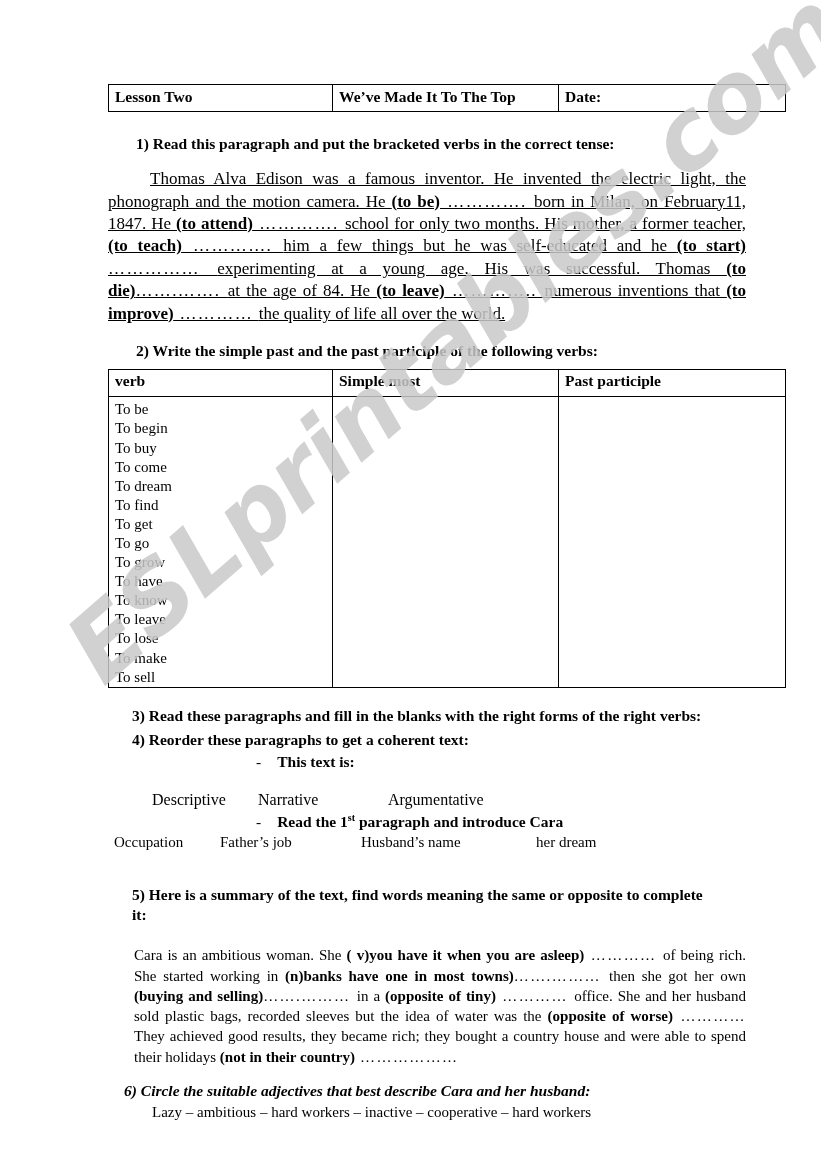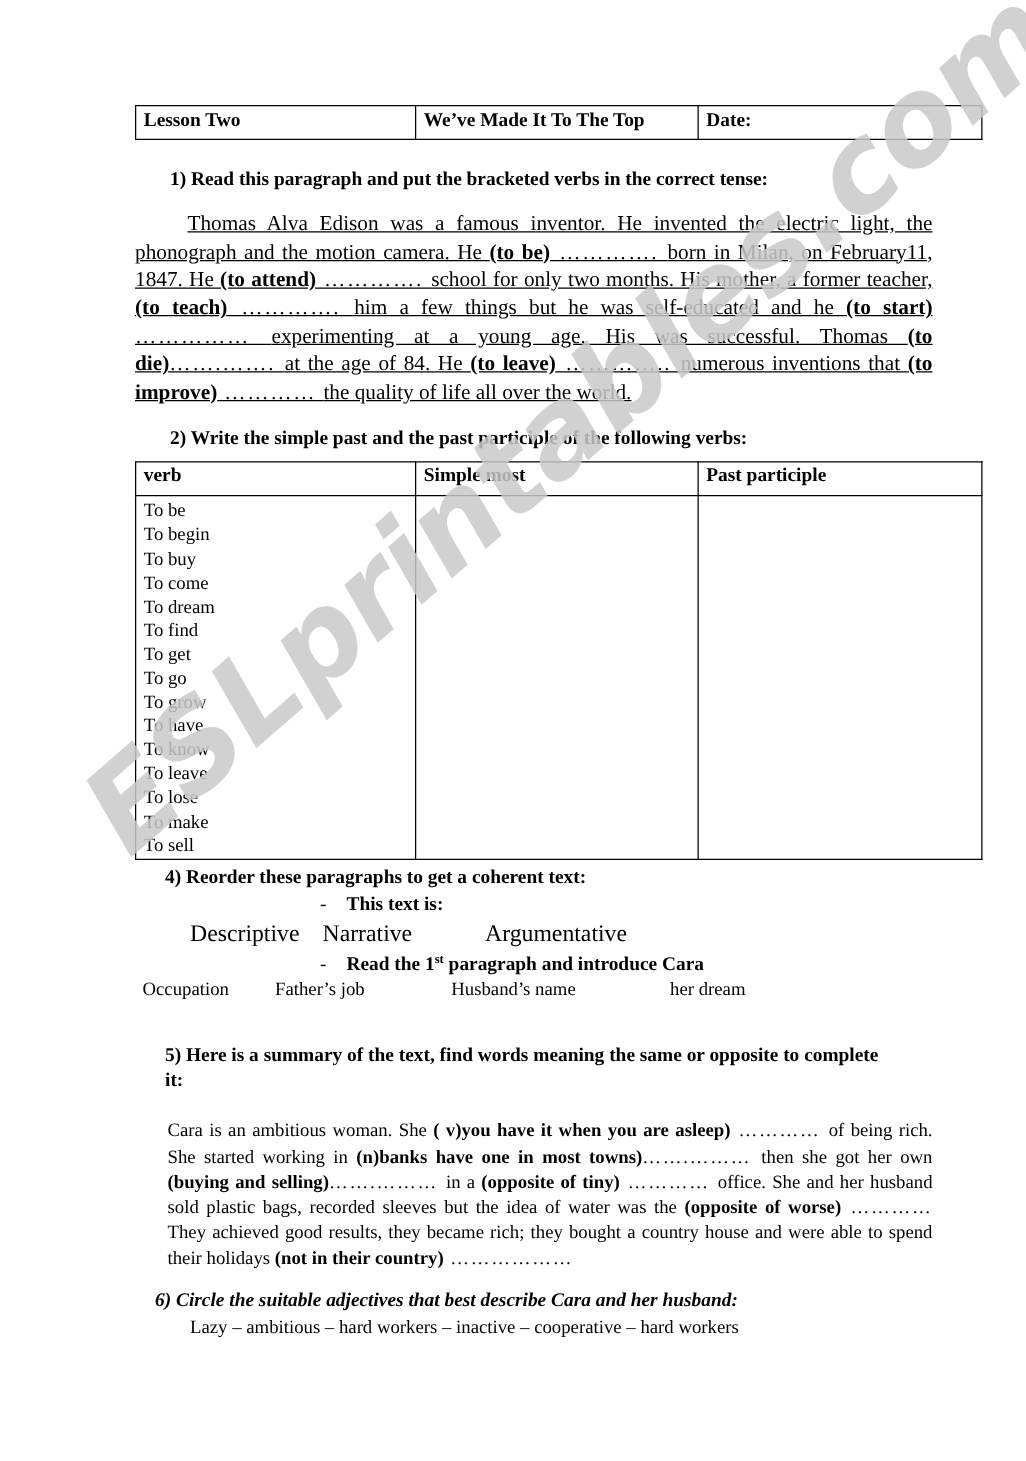--- a/index.html
+++ b/index.html
@@ -127,22 +127,22 @@
 
   
   .dash-line {
     font-size: 15.5px;
     font-weight: bold;
     margin-top: 3px;
     padding-left: 148px;
   }
   .dash-line .dash { font-weight: normal; padding-right: 16px; }
   .opts-row {
-    font-size: 19px;
-    margin-top: 4px;
+    font-size: 16px;
+    margin-top: 20px;
     padding-left: 44px;
   }
   .opts-row span { display: inline-block; }
   .o1 { width: 106px; }
   .o2 { width: 130px; }
   .fields-row {
     font-size: 15px;
     margin-top: 3px;
     padding-left: 6px;
   }
@@ -212,20 +212,21 @@
                 <li>To make</li>
                 <li>To sell</li>
               </ul>
         </td>
         <td class="col-b blankcell"></td>
         <td class="col-c blankcell"></td>
       </tr>
     </tbody>
       </table>
 
+    <div class="instr instr-3">3)  Read these paragraphs and fill in the blanks with the right forms of the right verbs:</div>
 
     <div class="instr instr-4">4)  Reorder these paragraphs to get a coherent text:</div>
 
     <div class="dash-line">
       <span class="dash">-</span><span>This text is:</span>
     </div>
     <div class="opts-row">
       <span class="o1">Descriptive</span><span class="o2">Narrative</span><span>Argumentative</span>
     </div>
 

